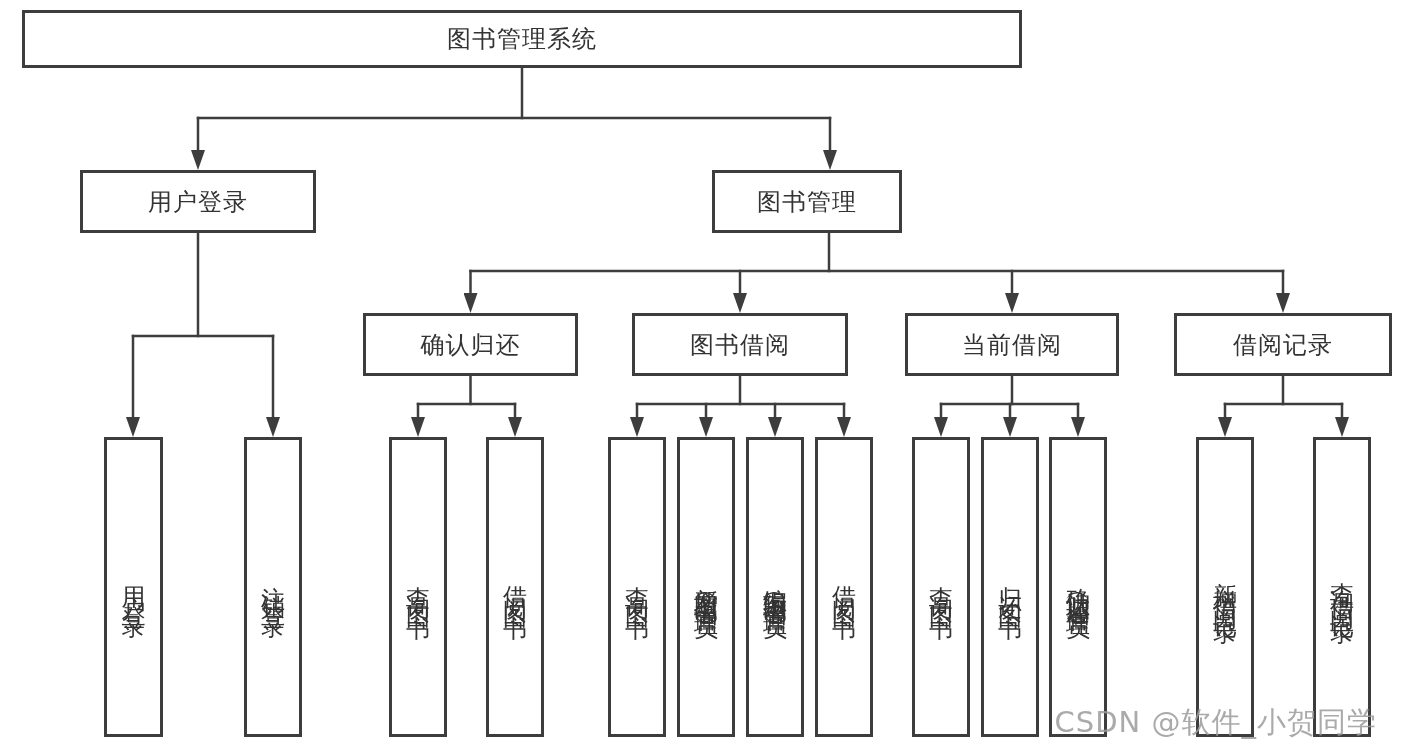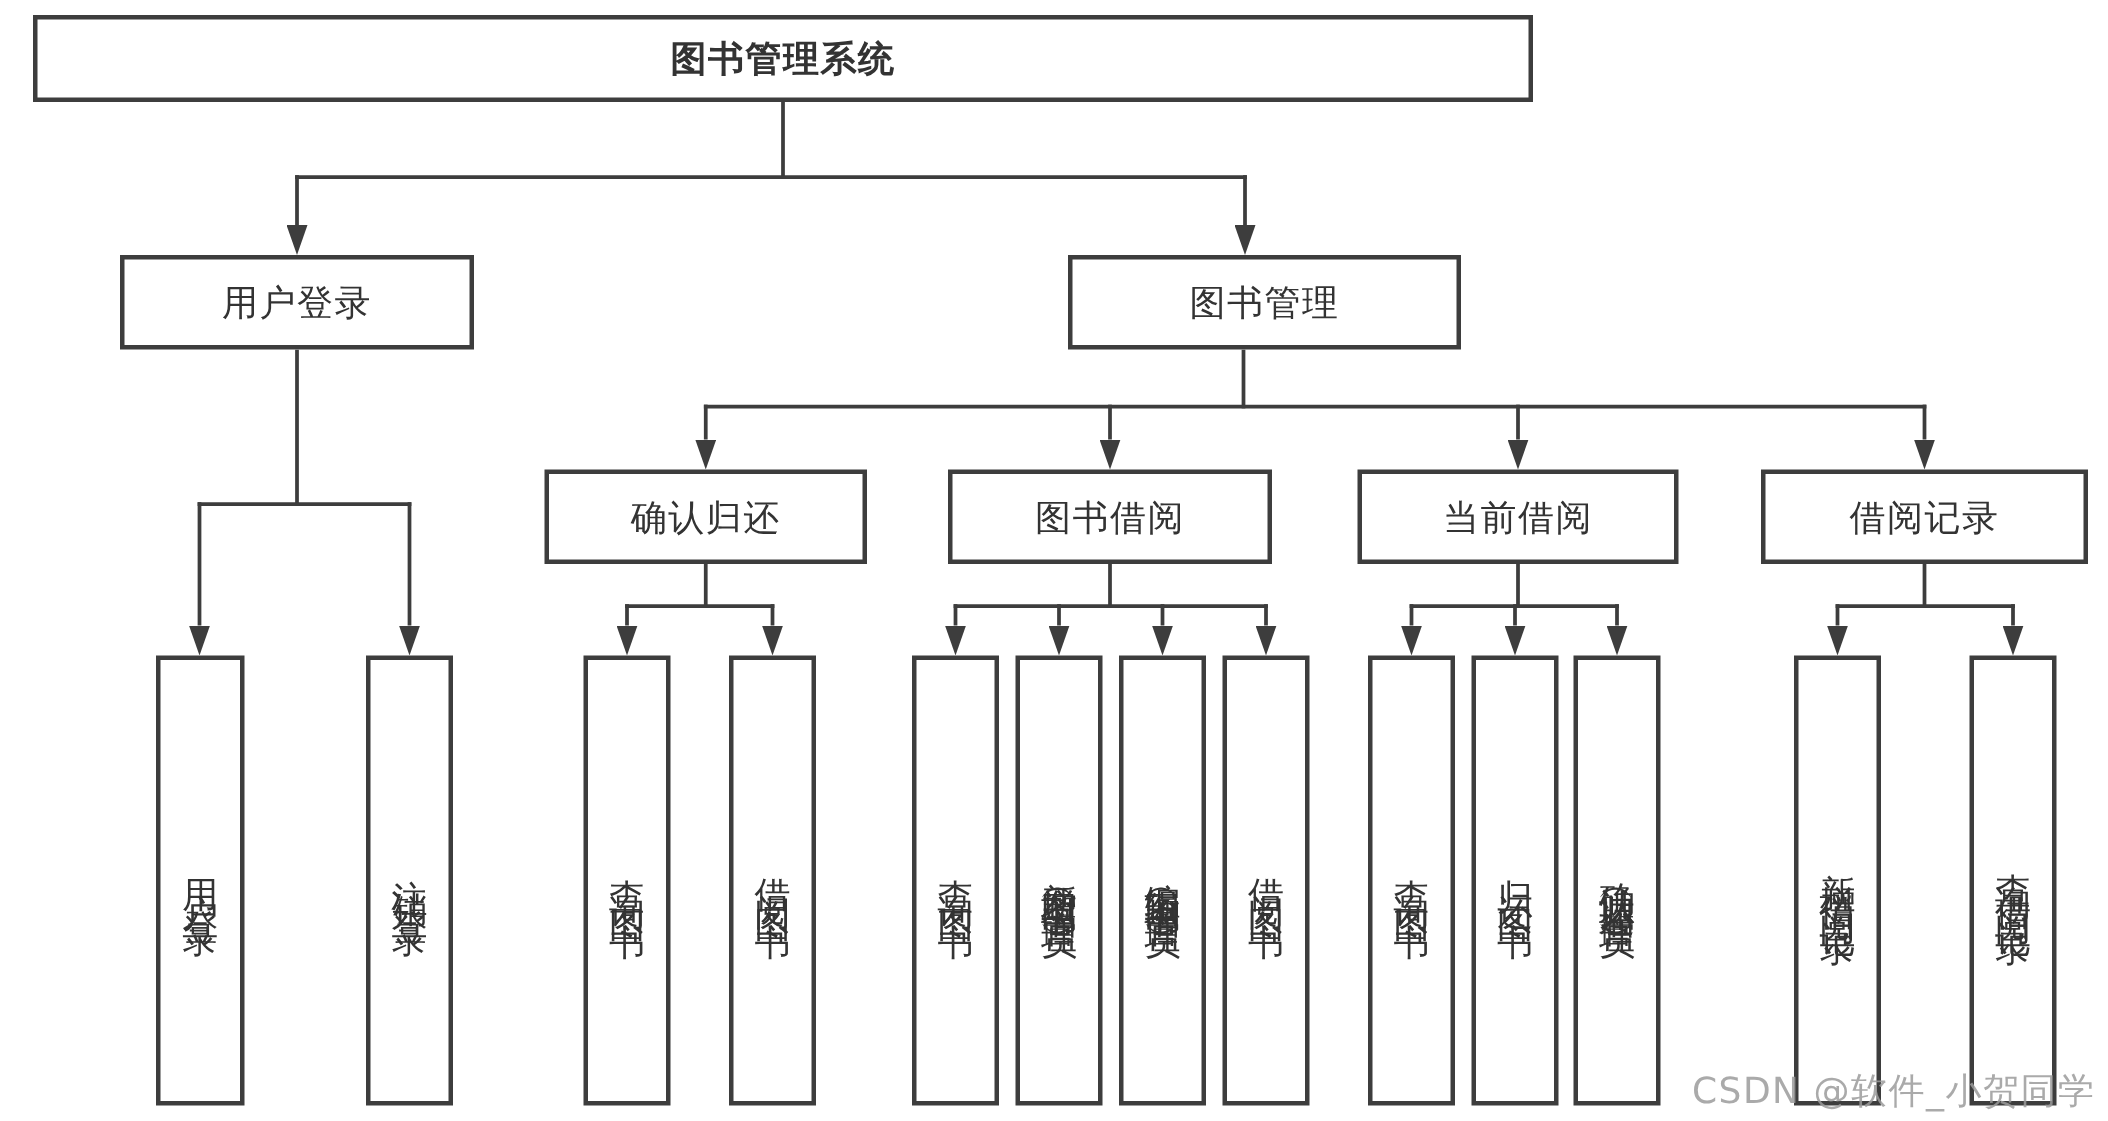--- a/index.html
+++ b/index.html
@@ -42,23 +42,23 @@
     text-orientation: mixed;
     font-size: 24px;
     line-height: 1;
     white-space: nowrap;
   }
   .sp4 { letter-spacing: 10px; }
   .sp6 { letter-spacing: 8px; }
   .sp9 { letter-spacing: 4px; }
   .watermark {
     position: absolute;
-    right: 8px;
+    right: 28px;
     bottom: 4px;
-    font-size: 24px;
+    font-size: 29px;
     color: rgba(155, 155, 155, 0.85);
     letter-spacing: 1px;
     z-index: 2;
     white-space: nowrap;
   }
 </style>
 </head>
 <body>
 
 <div class="canvas">
@@ -106,24 +106,24 @@
       <line x1="1010" y1="402.75" x2="1010" y2="417" marker-end="url(#arw)"></line>
       <line x1="1078" y1="402.75" x2="1078" y2="417" marker-end="url(#arw)"></line>
 
       <line x1="1283" y1="376" x2="1283" y2="405.25"></line>
       <line x1="1223.75" y1="404" x2="1343.25" y2="404"></line>
       <line x1="1225" y1="402.75" x2="1225" y2="417" marker-end="url(#arw)"></line>
       <line x1="1342" y1="402.75" x2="1342" y2="417" marker-end="url(#arw)"></line>
     </g>
   </svg>
 
-  <div class="node h-node" style="left:22px; top:10px; width:1000px; height:58px;font-weight:bold;">图书管理系统</div>
+  <div class="node h-node" style="left:22px; top:10px; width:1000px; height:58px;">图书管理系统</div>
 
   <div class="node h-node" style="left:80px; top:170px; width:236px; height:63px;">用户登录</div>
-  <div class="node h-node" style="left:712px; top:170px; width:262px; height:63px;">图书管理</div>
+  <div class="node h-node" style="left:712px; top:170px; width:190px; height:63px;">图书管理</div>
 
   <div class="node h-node" style="left:363px; top:313px; width:215px; height:63px;">确认归还</div>
   <div class="node h-node" style="left:632px; top:313px; width:216px; height:63px;">图书借阅</div>
   <div class="node h-node" style="left:905px; top:313px; width:214px; height:63px;">当前借阅</div>
   <div class="node h-node" style="left:1174px; top:313px; width:218px; height:63px;">借阅记录</div>
 
   <div class="node v-node sp4" style="left:104px; top:437px; width:59px; height:300px;">用户登录</div>
   <div class="node v-node sp4" style="left:244px; top:437px; width:58px; height:300px;">注销登录</div>
 
   <div class="node v-node sp4" style="left:389px; top:437px; width:58px; height:300px;">查询图书</div>

